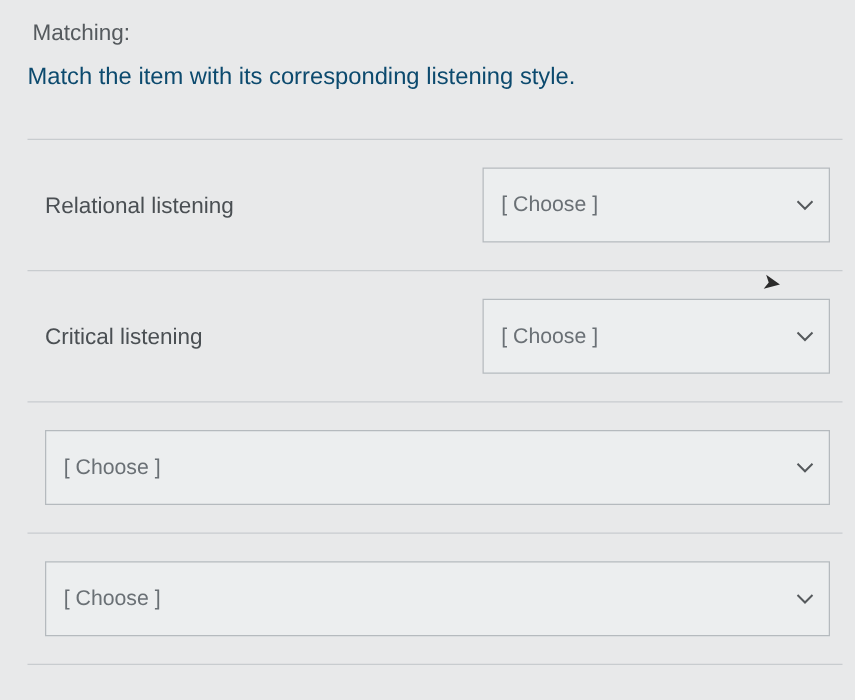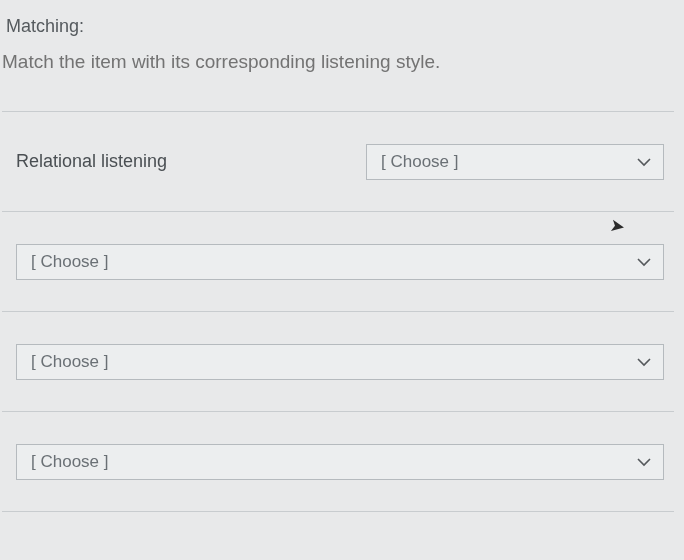--- a/index.html
+++ b/index.html
@@ -5,31 +5,31 @@
     * { box-sizing: border-box; margin: 0; padding: 0; }
     body {
       width: 684px;
       height: 560px;
       background: #e8e9ea;
       font-family: "Helvetica Neue", Arial, sans-serif;
       color: #3a3e42;
       overflow: hidden;
     }
     .container {
-      padding: 16px 10px 0 2px;
+      padding: 16px 10px 0 22px;
     }
     .section-title {
       font-size: 18px;
       color: #555a5e;
       margin-bottom: 14px;
       padding-left: 4px;
     }
     .instruction {
       font-size: 19px;
-      color: #737373;
+      color: #0c4a6e;
       margin-bottom: 38px;
       padding-left: 0;
     }
     .match-table {
       border-top: 1px solid #c8cccf;
     }
     .match-row {
       display: flex;
       align-items: center;
       border-bottom: 1px solid #c8cccf;
@@ -40,21 +40,21 @@
       flex: 0 0 350px;
       font-size: 18px;
       color: #4a4f53;
     }
     .select-wrap {
       flex: 1;
       position: relative;
     }
     .faux-select {
       width: 100%;
-      height: 36px;
+      height: 60px;
       border: 1px solid #b5babe;
       background: #eceeef;
       color: #6a7075;
       font-size: 17px;
       padding: 0 36px 0 14px;
       display: flex;
       align-items: center;
       cursor: pointer;
       position: relative;
     }
@@ -93,20 +93,21 @@
           <span class="chevron">
             <svg width="14" height="10" viewBox="0 0 14 10">
                 <path d="M1 2 L7 8 L13 2" fill="none" stroke="#55595c" stroke-width="1.6"></path>
               </svg>
           </span>
         </div>
       </div>
     </div>
 
     <div class="match-row">
+      <div class="match-label">Critical listening</div>
       <div class="select-wrap">
         <div class="faux-select">
           <span>[ Choose ]</span>
           <span class="chevron">
             <svg width="14" height="10" viewBox="0 0 14 10">
                 <path d="M1 2 L7 8 L13 2" fill="none" stroke="#55595c" stroke-width="1.6"></path>
               </svg>
           </span>
         </div>
       </div>

